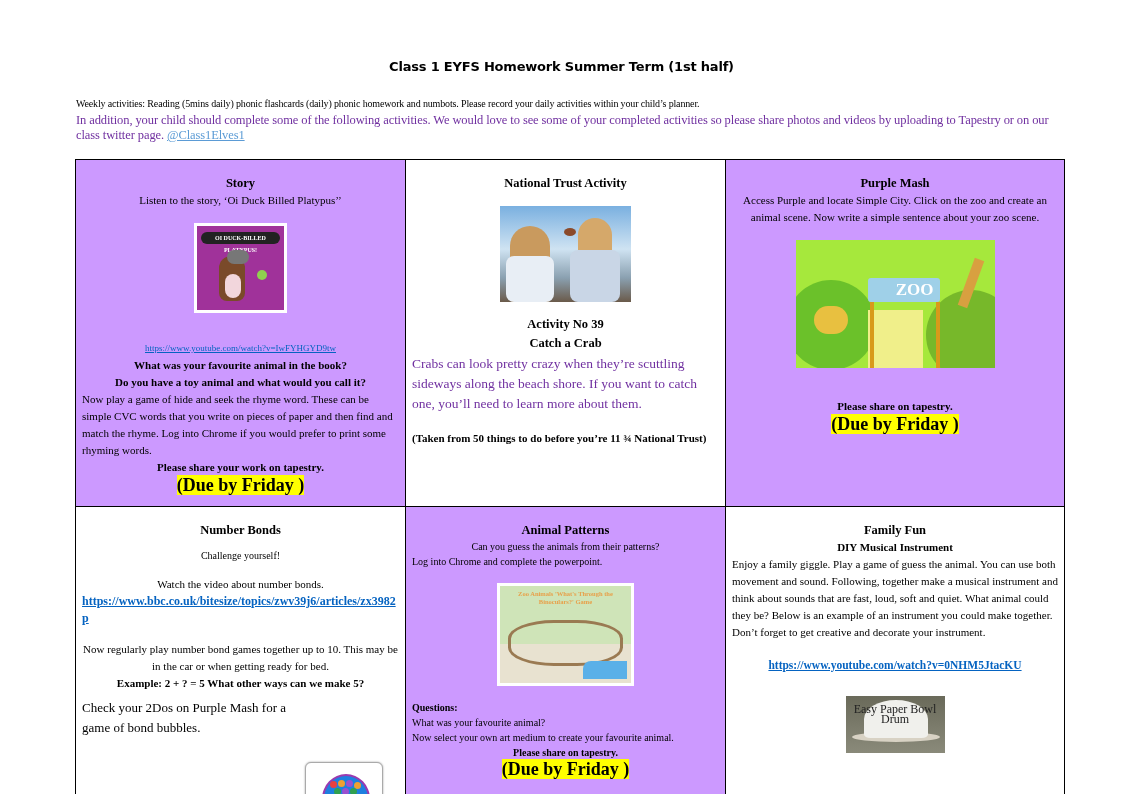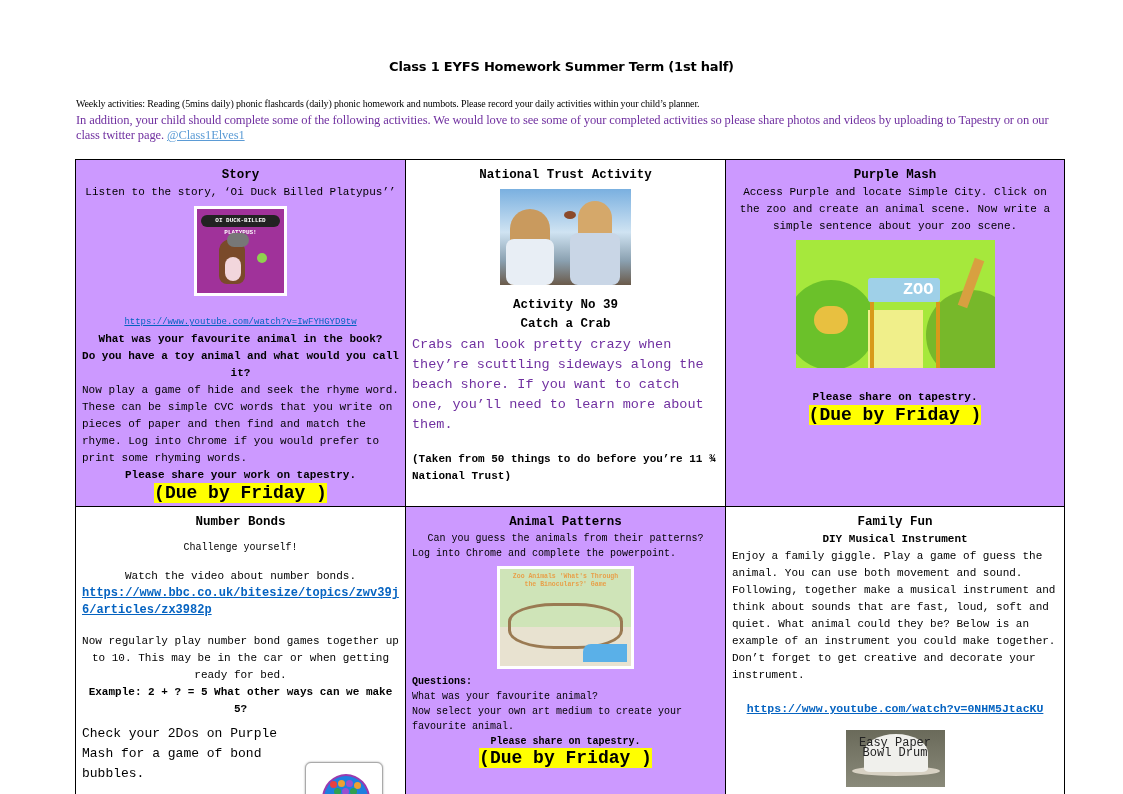--- a/index.html
+++ b/index.html
@@ -3,32 +3,32 @@
 <meta charset="utf-8">
 <style>
   html, body { margin:0; padding:0; background:#ffffff; }
   body { width:1123px; height:794px; position:relative; overflow:hidden; font-family:"Liberation Sans", sans-serif; color:#000; }
   .title { position:absolute; left:0; width:1123px; top:59px; text-align:center; font-family:"DejaVu Sans", sans-serif; font-weight:bold; font-size:13px; letter-spacing:-0.2px; }
   .weekly { position:absolute; left:76px; top:98px; width:1000px; font-family:"Liberation Serif", serif; font-weight:normal; font-size:10px; letter-spacing:-0.15px; white-space:nowrap; }
   .intro { position:absolute; left:76px; top:113px; width:975px; font-family:"Liberation Serif", serif; font-size:12.5px; line-height:15px; color:#7030a0; letter-spacing:-0.1px; }
   .intro a { color:#5b9bd5; text-decoration:underline; }
 
   table.grid { position:absolute; left:75px; top:159px; width:989px; height:564px; border-collapse:collapse; table-layout:fixed; }
-  table.grid td { border:1.5px solid #000; vertical-align:top; padding:4px 6px; font-family:Liberation Mono, monospace; font-size:11px; line-height:17px; }
+  table.grid td { border:1.5px solid #000; vertical-align:top; padding:12px 6px; font-family:Liberation Serif, serif; font-size:11px; line-height:17px; }
   td.purple { background:#cc99ff; }
   td.white { background:#ffffff; }
   .h { text-align:center; font-weight:bold; font-size:12.5px; margin-top:3px; line-height:17px; }
   .c { text-align:center; }
   .b { font-weight:bold; }
   .due { text-align:center; font-weight:bold; font-size:18px; line-height:18px; }
   .due span { background:#ffff00; }
   a.link { color:#0563c1; text-decoration:underline; }
   .small-link { font-size:9px; }
   .crab-text { color:#7030a0; font-size:13.5px; line-height:20px; margin-top:2px; }
-  .img { margin:5px auto; display:block; position:relative; overflow:hidden; }
+  .img { margin:14px auto; display:block; position:relative; overflow:hidden; }
 
   
   .book { width:93px; height:90px; background:#fff; padding:3px; box-sizing:border-box; }
   .book .cover { width:100%; height:100%; background:#a0329a; position:relative; }
   .book .bubble { position:absolute; left:4px; top:6px; right:4px; height:12px; background:#222; border-radius:6px; color:#fff; font-size:6px; text-align:center; line-height:12px; font-weight:bold; }
   .book .platy { position:absolute; left:22px; top:30px; width:26px; height:45px; background:#7a4a2a; border-radius:12px 12px 8px 8px; }
   .book .belly { position:absolute; left:28px; top:48px; width:16px; height:24px; background:#f2d6dc; border-radius:8px; }
   .book .bill { position:absolute; left:30px; top:24px; width:22px; height:14px; background:#777; border-radius:8px; }
   .book .frog { position:absolute; left:60px; top:44px; width:10px; height:10px; background:#8fd14f; border-radius:50%; }
 

